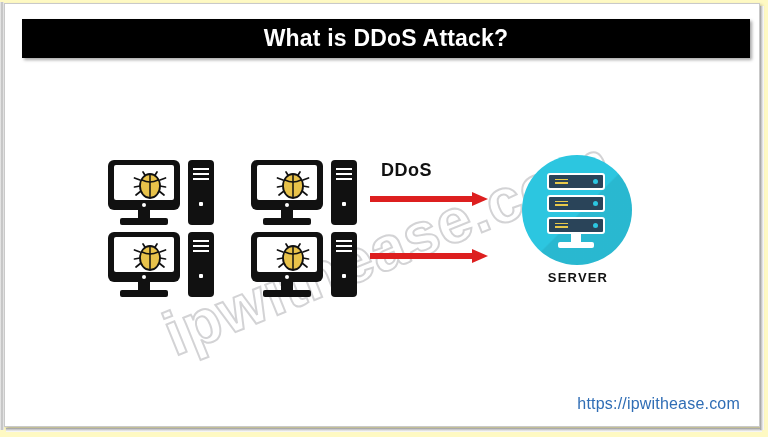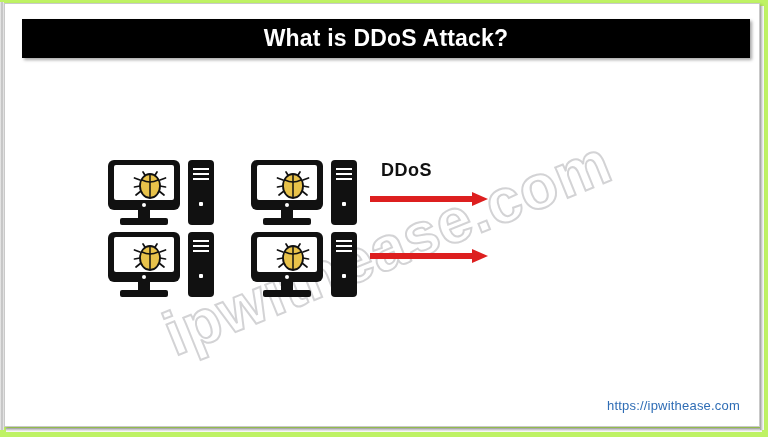--- a/index.html
+++ b/index.html
@@ -8,21 +8,21 @@
     background: #ffffff;
   }
   body {
     font-family: "Liberation Sans", sans-serif;
   }
 
   #canvas {
     position: relative;
     width: 768px;
     height: 437px;
-    background: #bef264;
+    background: #fef9c3;
     overflow: hidden;
   }
 
   
   .outer-frame {
     position: absolute;
     left: 4px;
     top: 3px;
     width: 756px;
     height: 424px;
@@ -315,21 +315,21 @@
     color: #111111;
     letter-spacing: 1.2px;
     font-family: "Liberation Sans", sans-serif;
   }
 
   
   .footer-url {
     position: absolute;
     right: 28px;
     bottom: 24px;
-    font-size: 13px;
+    font-size: 16px;
     color: #2F6DB5;
     font-family: "Liberation Sans", sans-serif;
     letter-spacing: 0.2px;
   }
 </style>
 </head>
 <body>
 
 <div id="canvas">
 
@@ -477,16 +477,38 @@
   <div class="arrow" style="left:370px; top:192px; width:118px;">
     <div class="arrow-shaft" style="width:104px;"></div>
     <div class="arrow-head" style="left:102px;"></div>
   </div>
 
   <div class="arrow" style="left:370px; top:249px; width:118px;">
     <div class="arrow-shaft" style="width:104px;"></div>
     <div class="arrow-head" style="left:102px;"></div>
   </div>
 
+  <div class="server-wrap">
+    <div class="server-circle"></div>
+    <div class="server-circle-shade"></div>
+    <div class="rack r1">
+      <div class="rack-line a"></div>
+      <div class="rack-line b"></div>
+      <div class="rack-dot"></div>
+    </div>
+    <div class="rack r2">
+      <div class="rack-line a"></div>
+      <div class="rack-line b"></div>
+      <div class="rack-dot"></div>
+    </div>
+    <div class="rack r3">
+      <div class="rack-line a"></div>
+      <div class="rack-line b"></div>
+      <div class="rack-dot"></div>
+    </div>
+    <div class="server-neck"></div>
+    <div class="server-base"></div>
+    <div class="server-label">SERVER</div>
+  </div>
 
   <div class="footer-url">https://ipwithease.com</div>
 
 </div>
 
 </body></html>

